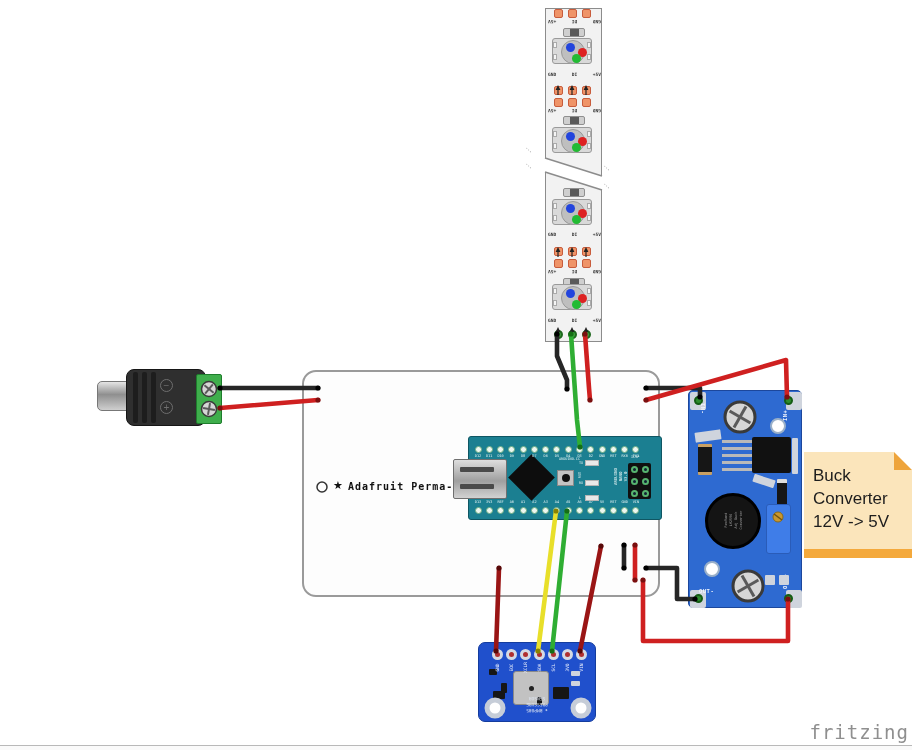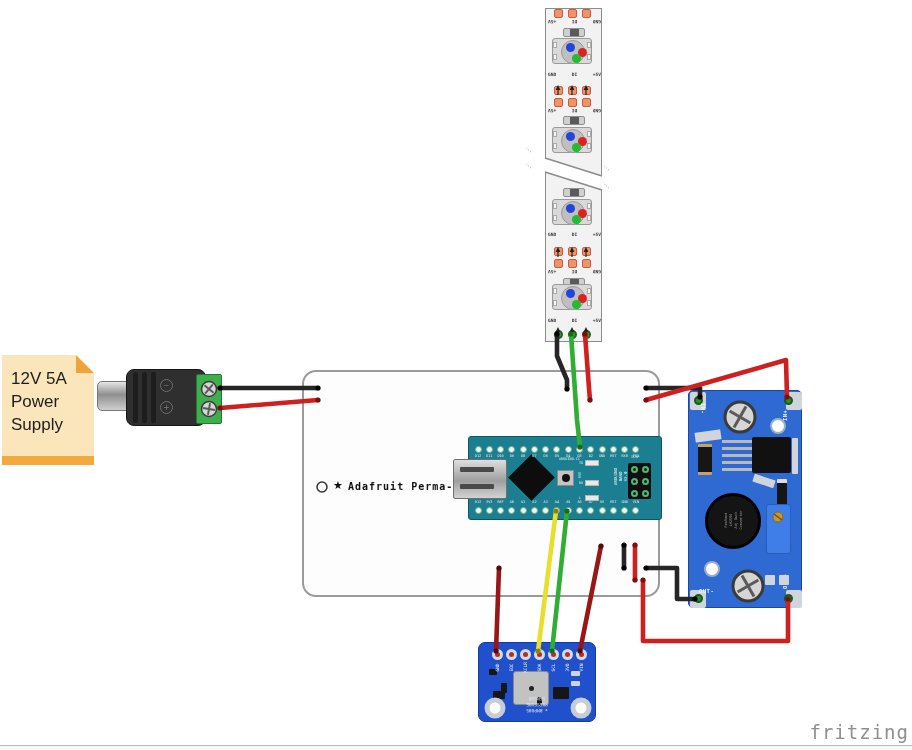--- a/index.html
+++ b/index.html
@@ -102,26 +102,26 @@
   #watermark{position:absolute;right:3px;top:721px;font-family:"DejaVu Sans Mono",monospace;
         font-size:19px;color:#8f8f8f;letter-spacing:1px;z-index:40;}
   #bottomline{position:absolute;left:0;top:745px;width:912px;border-top:1.5px solid #b9b9b9;
         height:5px;background:#fafafa;z-index:40;}
 </style>
 </head>
 <body>
 
 <div id="stage">
 
-  <div class="note" style="left:2px;top:355px;width:92px;height:110px;">
-    <div>12V 5A</div>
-    <div>Power</div>
-    <div>Supply</div>
+
+  <div class="note" style="left:804px;top:452px;width:108px;height:106px;">
+    <div>Buck</div>
+    <div>Converter</div>
+    <div>12V -&gt; 5V</div>
   </div>
-
 
   <div id="jack-tip"></div>
   <div id="jack-body">
     <div class="ridge" style="left:6px;"></div>
     <div class="ridge" style="left:15px;"></div>
     <div class="ridge" style="left:24px;"></div>
     <div class="jacksym" style="left:33px;top:9px;">−</div>
     <div class="jacksym" style="left:33px;top:31px;">+</div>
   </div>
   <div id="terminal"></div>

